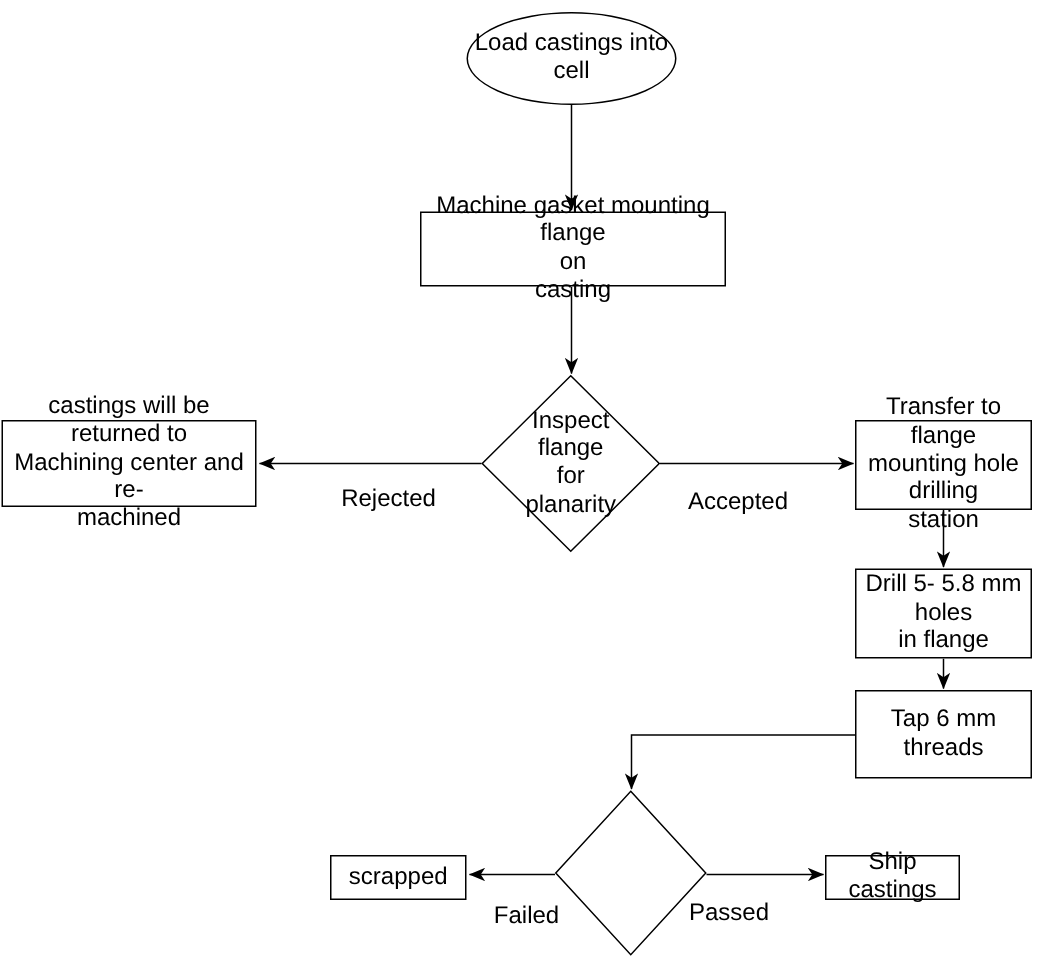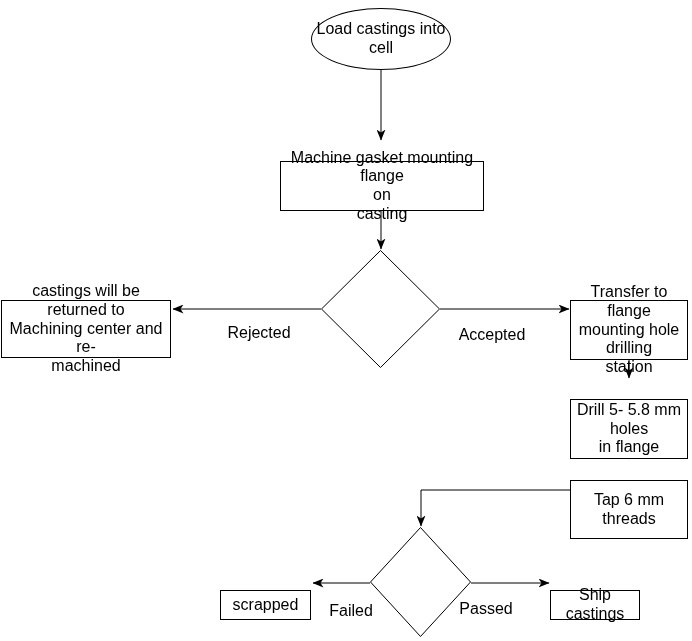--- a/index.html
+++ b/index.html
@@ -26,21 +26,20 @@
   .node{
     position:absolute;
     display:flex;align-items:center;justify-content:center;
     text-align:center;
     line-height:1.17;
     box-sizing:border-box;
   }
   .rect{
     border:1px solid var(--stroke);
     background:var(--fill);
-    margin-top:20px;
   }
   .ellipse{
     border:1px solid var(--stroke);
     background:var(--fill);
     border-radius:50%;
   }
   .diamond{background:transparent;}
   .diamond .shape{
     position:absolute;left:0;top:0;width:100%;height:100%;
     overflow:visible;
@@ -89,20 +88,24 @@
   <div class="node rect" style="left:280px;top:141px;width:204px;height:50px">
     <span class="node-label">Machine gasket mounting flange
 on
 casting</span>
   </div>
 
   <div class="node diamond" style="left:321px;top:250px;width:119px;height:118px">
     <svg class="shape" viewBox="0 0 119 118" preserveAspectRatio="none">
       <polygon points="59.5,0.5 118.5,59 59.5,117.5 0.5,59"></polygon>
     </svg>
+    <span class="node-label">Inspect
+flange
+for
+planarity</span>
   </div>
 
   <div class="node rect" style="left:1px;top:280px;width:170px;height:58px">
     <span class="node-label">castings will be returned to
 Machining center and re-
 machined</span>
   </div>
 
   <div class="node rect" style="left:570px;top:280px;width:118px;height:60px">
     <span class="node-label">Transfer to flange

